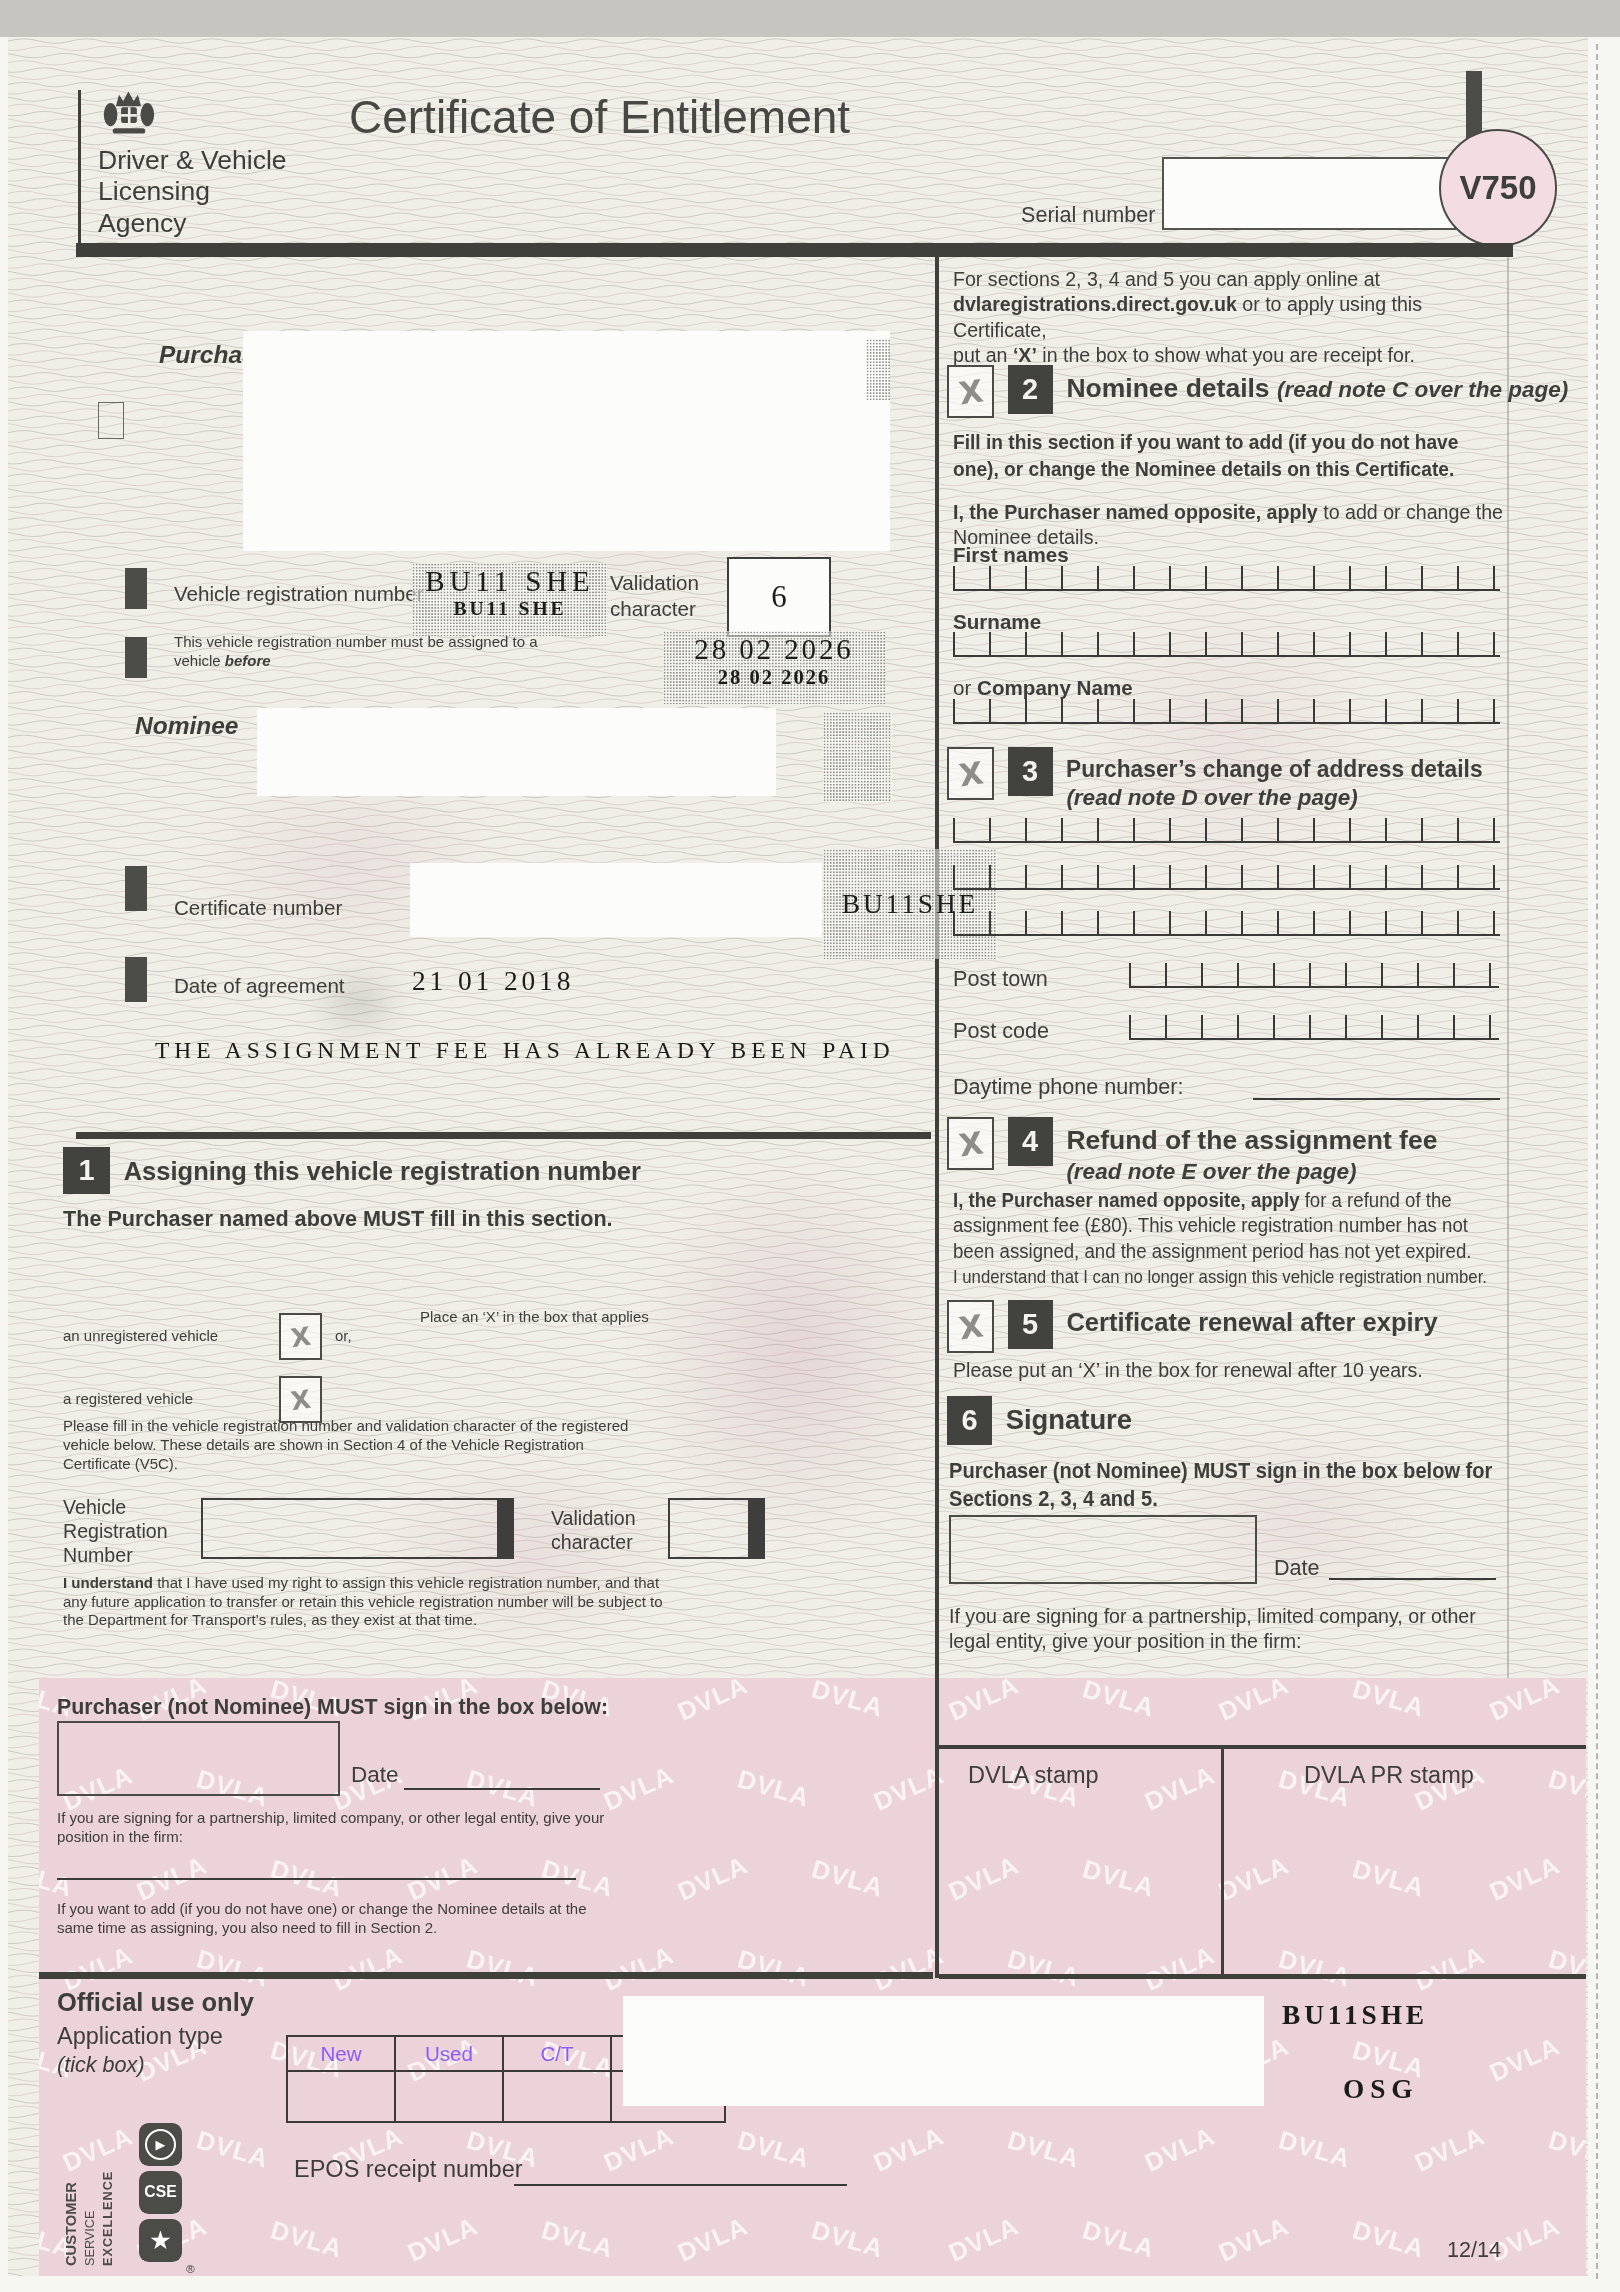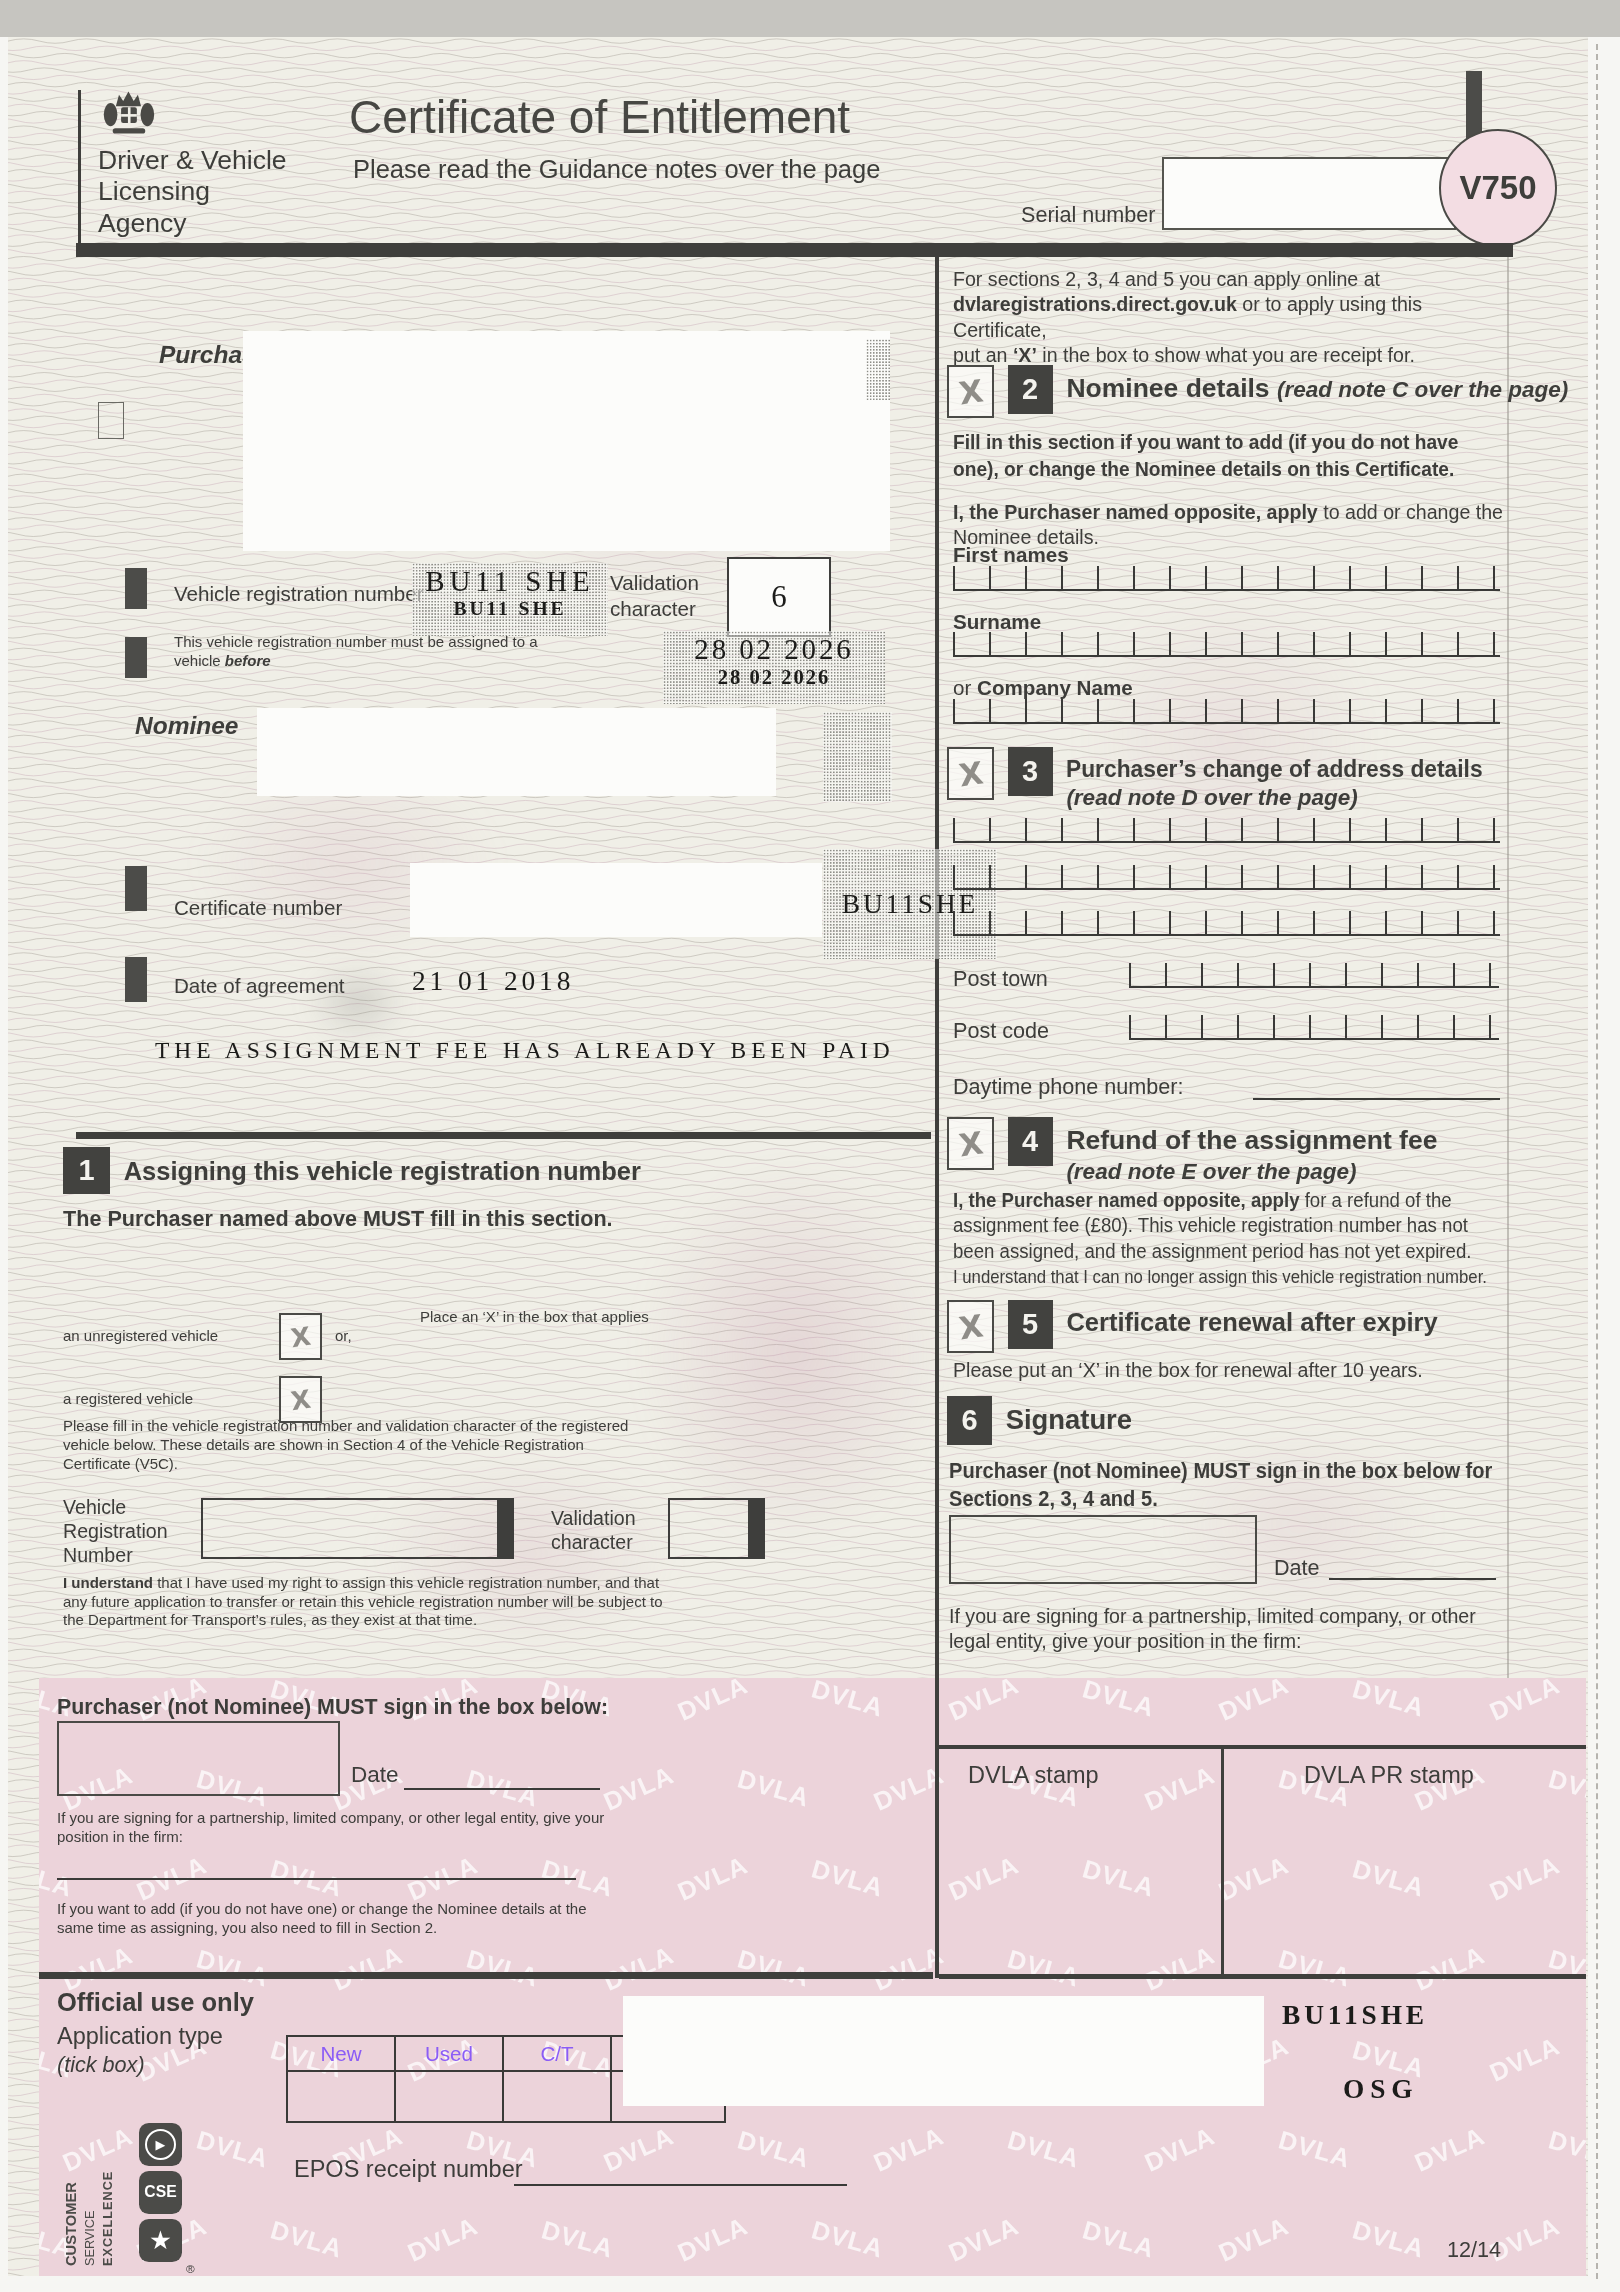--- a/index.html
+++ b/index.html
@@ -481,21 +481,20 @@
     </g>
   </svg>
 
   <div class="abs z lbl" style="left:98px;top:145px;font-size:26.5px;line-height:1.18;">
     <div>Driver &amp; Vehicle</div>
     <div>Licensing</div>
     <div>Agency</div>
   </div>
 
   <div class="abs z lbl" style="left:349px;top:90px;font-size:46px;color:#474743;">Certificate of Entitlement</div>
-  <div class="abs z lbl" style="left:353px;top:155px;font-size:25.5px;">Please read the Guidance notes over the page</div>
 
   <div class="abs z lbl" style="left:1021px;top:202px;font-size:21.6px;">Serial number</div>
   <div class="abs z whitebox" style="left:1162px;top:157px;width:290px;height:69px;border:2px solid #55554f;"></div>
 
   <div class="abs z marker" style="left:1466px;top:71px;width:15.7px;height:94px;"></div>
   <div class="abs z roundel" style="left:1439px;top:129px;">
     <span>V750</span>
   </div>
 
   <div class="abs z rule" style="left:76px;top:243px;width:1437px;height:13.7px;"></div>

